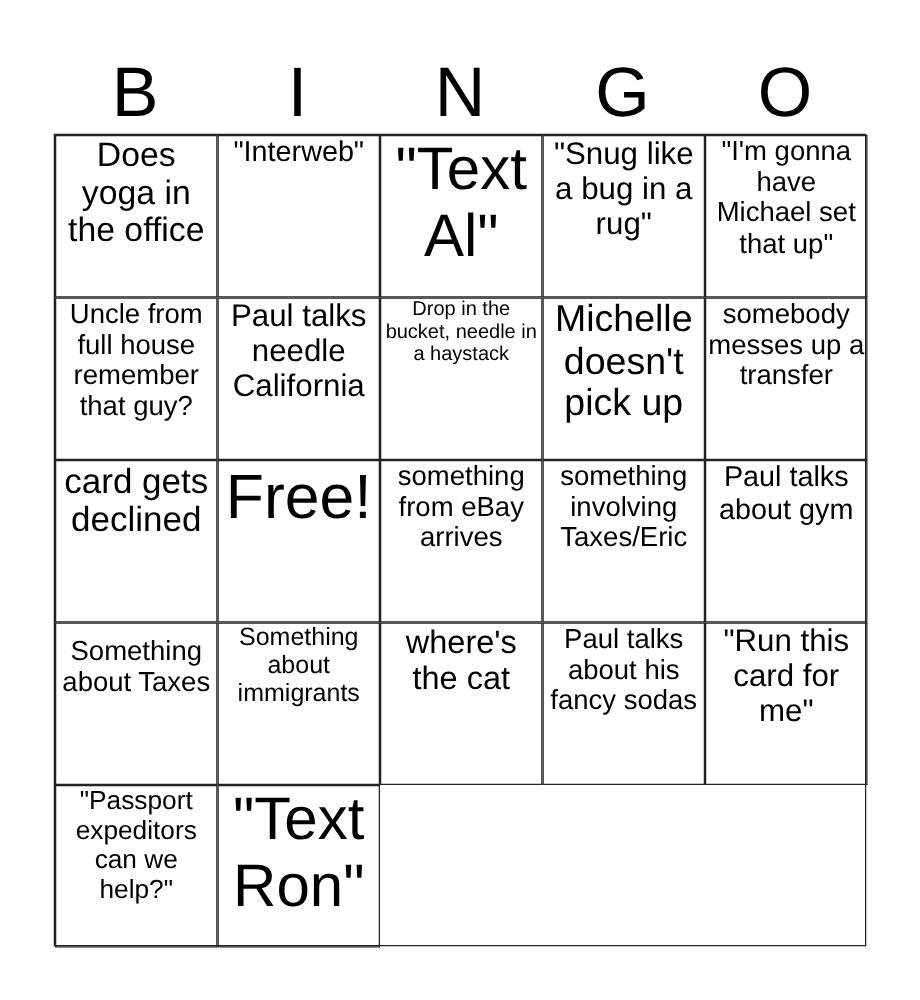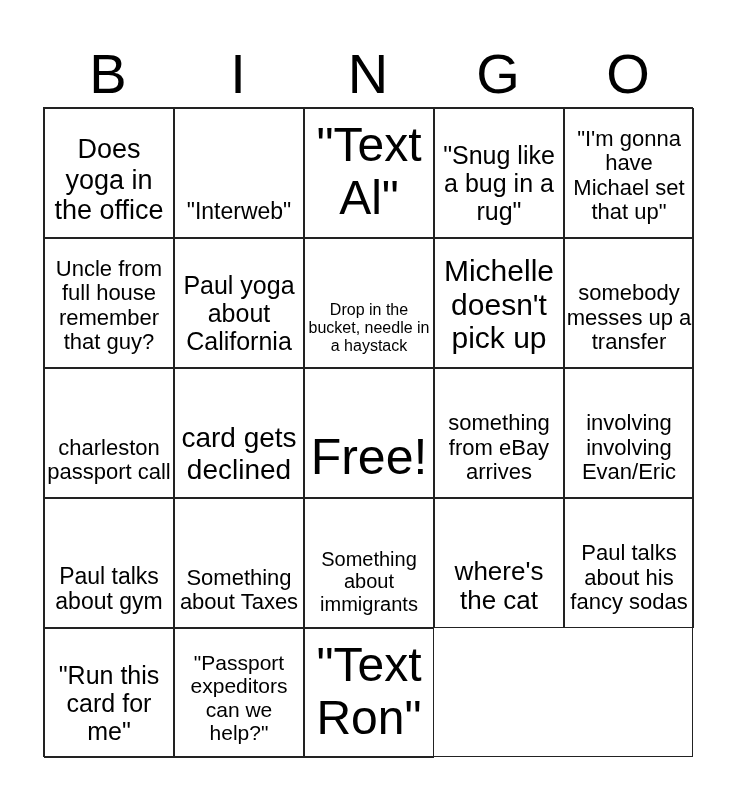--- a/index.html
+++ b/index.html
@@ -36,24 +36,24 @@
     display: grid;
     grid-template-columns: repeat(5, 130px);
     grid-template-rows: repeat(5, 130px);
     border: 1px solid #222;
     box-sizing: border-box;
   }
   .cell {
     border: 1px solid #222;
     box-sizing: border-box;
     display: flex;
-    align-items: flex-end;
+    align-items: flex-start;
     justify-content: center;
     text-align: center;
-    padding: 12px 1px;
+    padding: 0 1px;
     overflow: hidden;
     line-height: 1.12;
   }
   .cell span { display: block; }
 </style>
 </head>
 <body>
 
 <div class="header">
   <div class="header-letter">B</div>
@@ -76,45 +76,42 @@
     <div class="cell">
       <span style="font-size: 25px;">"Snug like a bug in a rug"</span>
     </div>
     <div class="cell">
       <span style="font-size: 22px;">"I'm gonna have Michael set that up"</span>
     </div>
     <div class="cell">
       <span style="font-size: 22px;">Uncle from full house remember that guy?</span>
     </div>
     <div class="cell">
-      <span style="font-size: 25px;">Paul yoga about California</span>
+      <span style="font-size: 25px;">Paul talks needle California</span>
     </div>
     <div class="cell">
       <span style="font-size: 16px;">Drop in the bucket, needle in a haystack</span>
     </div>
     <div class="cell">
       <span style="font-size: 30px;">Michelle doesn't pick up</span>
     </div>
     <div class="cell">
       <span style="font-size: 22px;">somebody messes up a transfer</span>
     </div>
     <div class="cell">
-      <span style="font-size: 22px;">charleston passport call</span>
-    </div>
-    <div class="cell">
       <span style="font-size: 28px;">card gets declined</span>
     </div>
     <div class="cell">
       <span style="font-size: 50px;">Free!</span>
     </div>
     <div class="cell">
       <span style="font-size: 22px;">something from eBay arrives</span>
     </div>
     <div class="cell">
-      <span style="font-size: 22px;">involving involving Evan/Eric</span>
+      <span style="font-size: 22px;">something involving Taxes/Eric</span>
     </div>
     <div class="cell">
       <span style="font-size: 23px;">Paul talks about gym</span>
     </div>
     <div class="cell">
       <span style="font-size: 22px; margin-top: 10px;">Something about Taxes</span>
     </div>
     <div class="cell">
       <span style="font-size: 20px;">Something about immigrants</span>
     </div>

